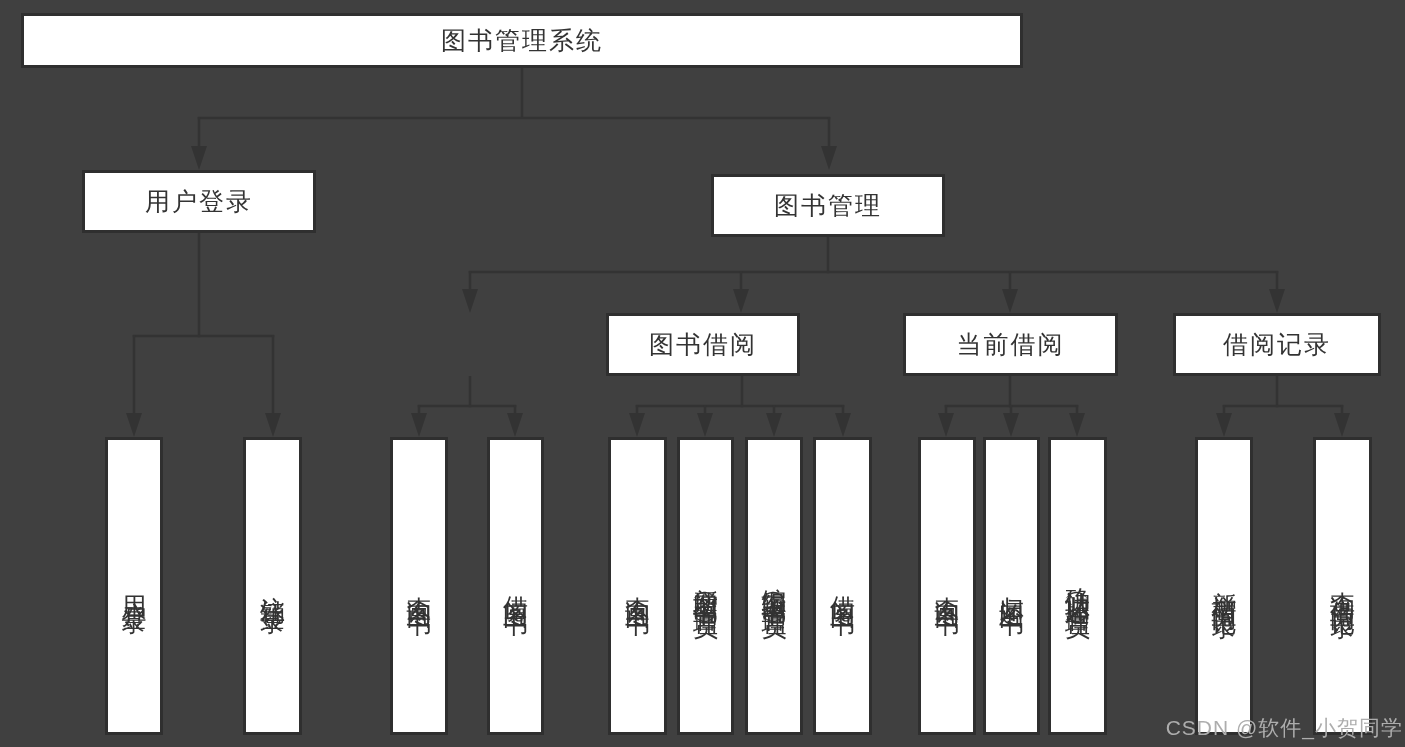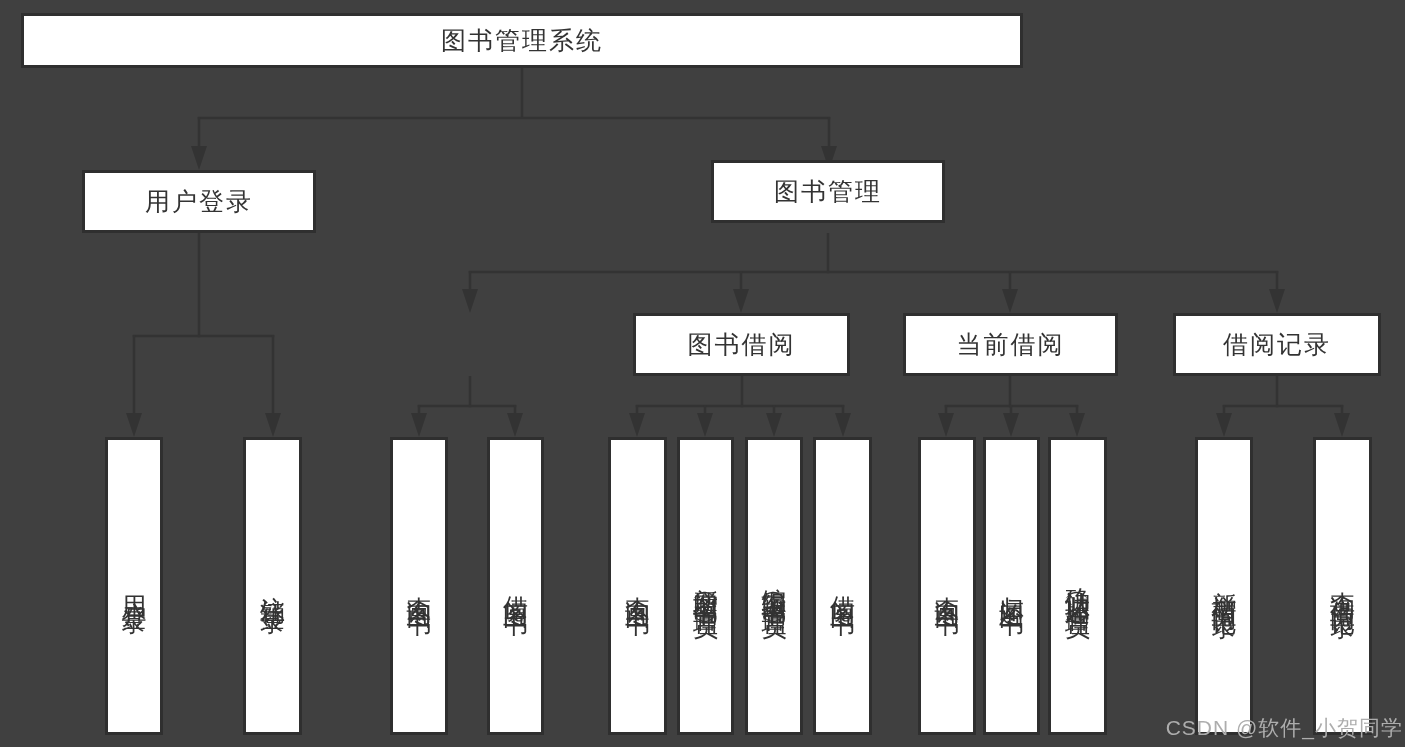--- a/index.html
+++ b/index.html
@@ -33,23 +33,23 @@
     writing-mode: vertical-rl;
     font-size: 25px;
     letter-spacing: 5px;
     line-height: 1;
     color: #333333;
   }
   .vlong { letter-spacing: 4px; }
   
   #root-box           { left: 21px;   top: 13px;  width: 1002px; height: 55px; }
   #user-login-box     { left: 82px;   top: 170px; width: 234px;  height: 63px; }
-  #book-mgmt-box      { left: 711px;  top: 160px; width: 234px;  height: 63px; }
+  #book-mgmt-box      { left: 711px;  top: 174px; width: 234px;  height: 63px; }
   #new-book-box       { left: 362px;  top: 313px; width: 216px;  height: 63px; }
-  #book-borrow-box    { left: 633px;  top: 313px; width: 217px;  height: 63px; }
+  #book-borrow-box    { left: 606px;  top: 313px; width: 194px;  height: 63px; }
   #current-borrow-box { left: 903px;  top: 313px; width: 215px;  height: 63px; }
   #borrow-records-box { left: 1173px; top: 313px; width: 208px;  height: 63px; align-items: center; }
   .leaf { top: 437px; height: 298px; }
   #leaf-login          { left: 105px;  width: 58px; }
   #leaf-logout         { left: 243px;  width: 59px; }
   #leaf-nb-query       { left: 390px;  width: 58px; }
   #leaf-nb-borrow      { left: 487px;  width: 57px; }
   #leaf-bb-query       { left: 608px;  width: 59px; }
   #leaf-bb-add         { left: 677px;  width: 57px; }
   #leaf-bb-edit        { left: 745px;  width: 58px; }

